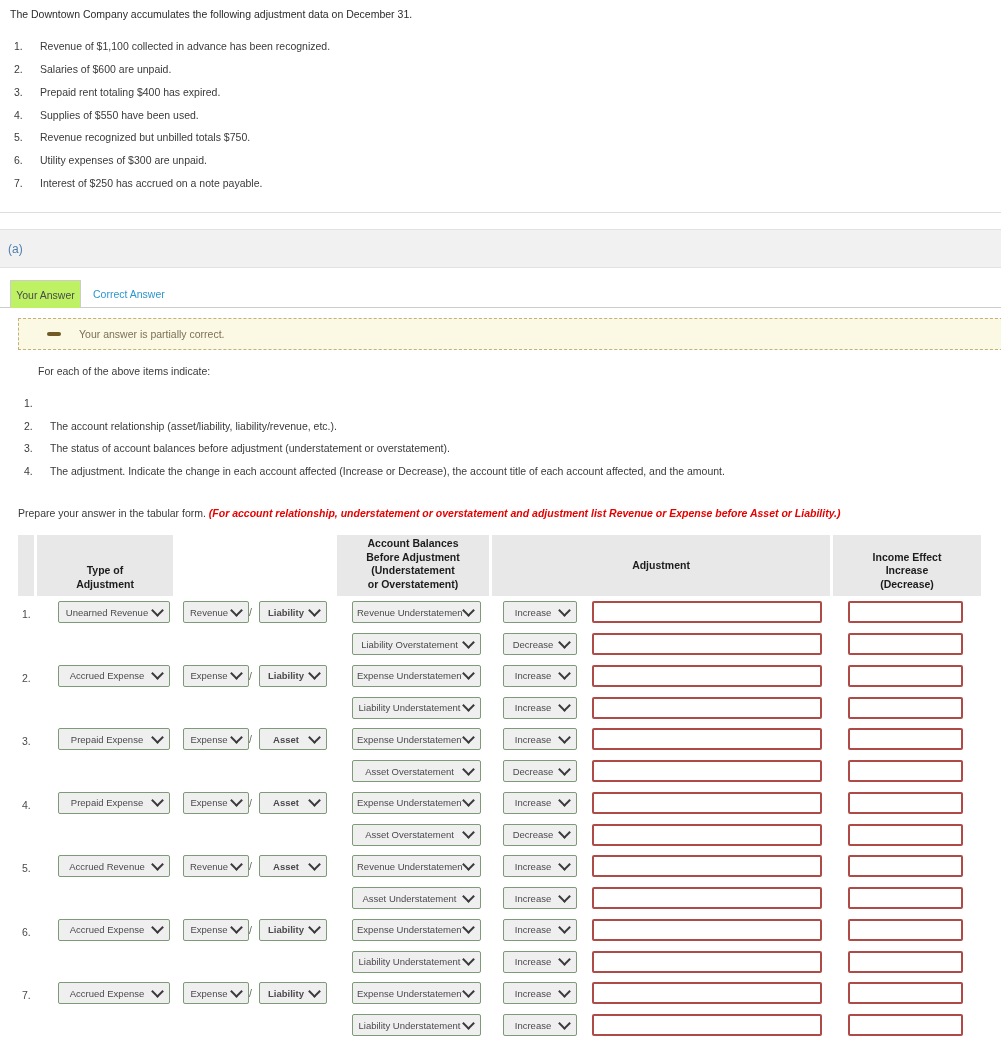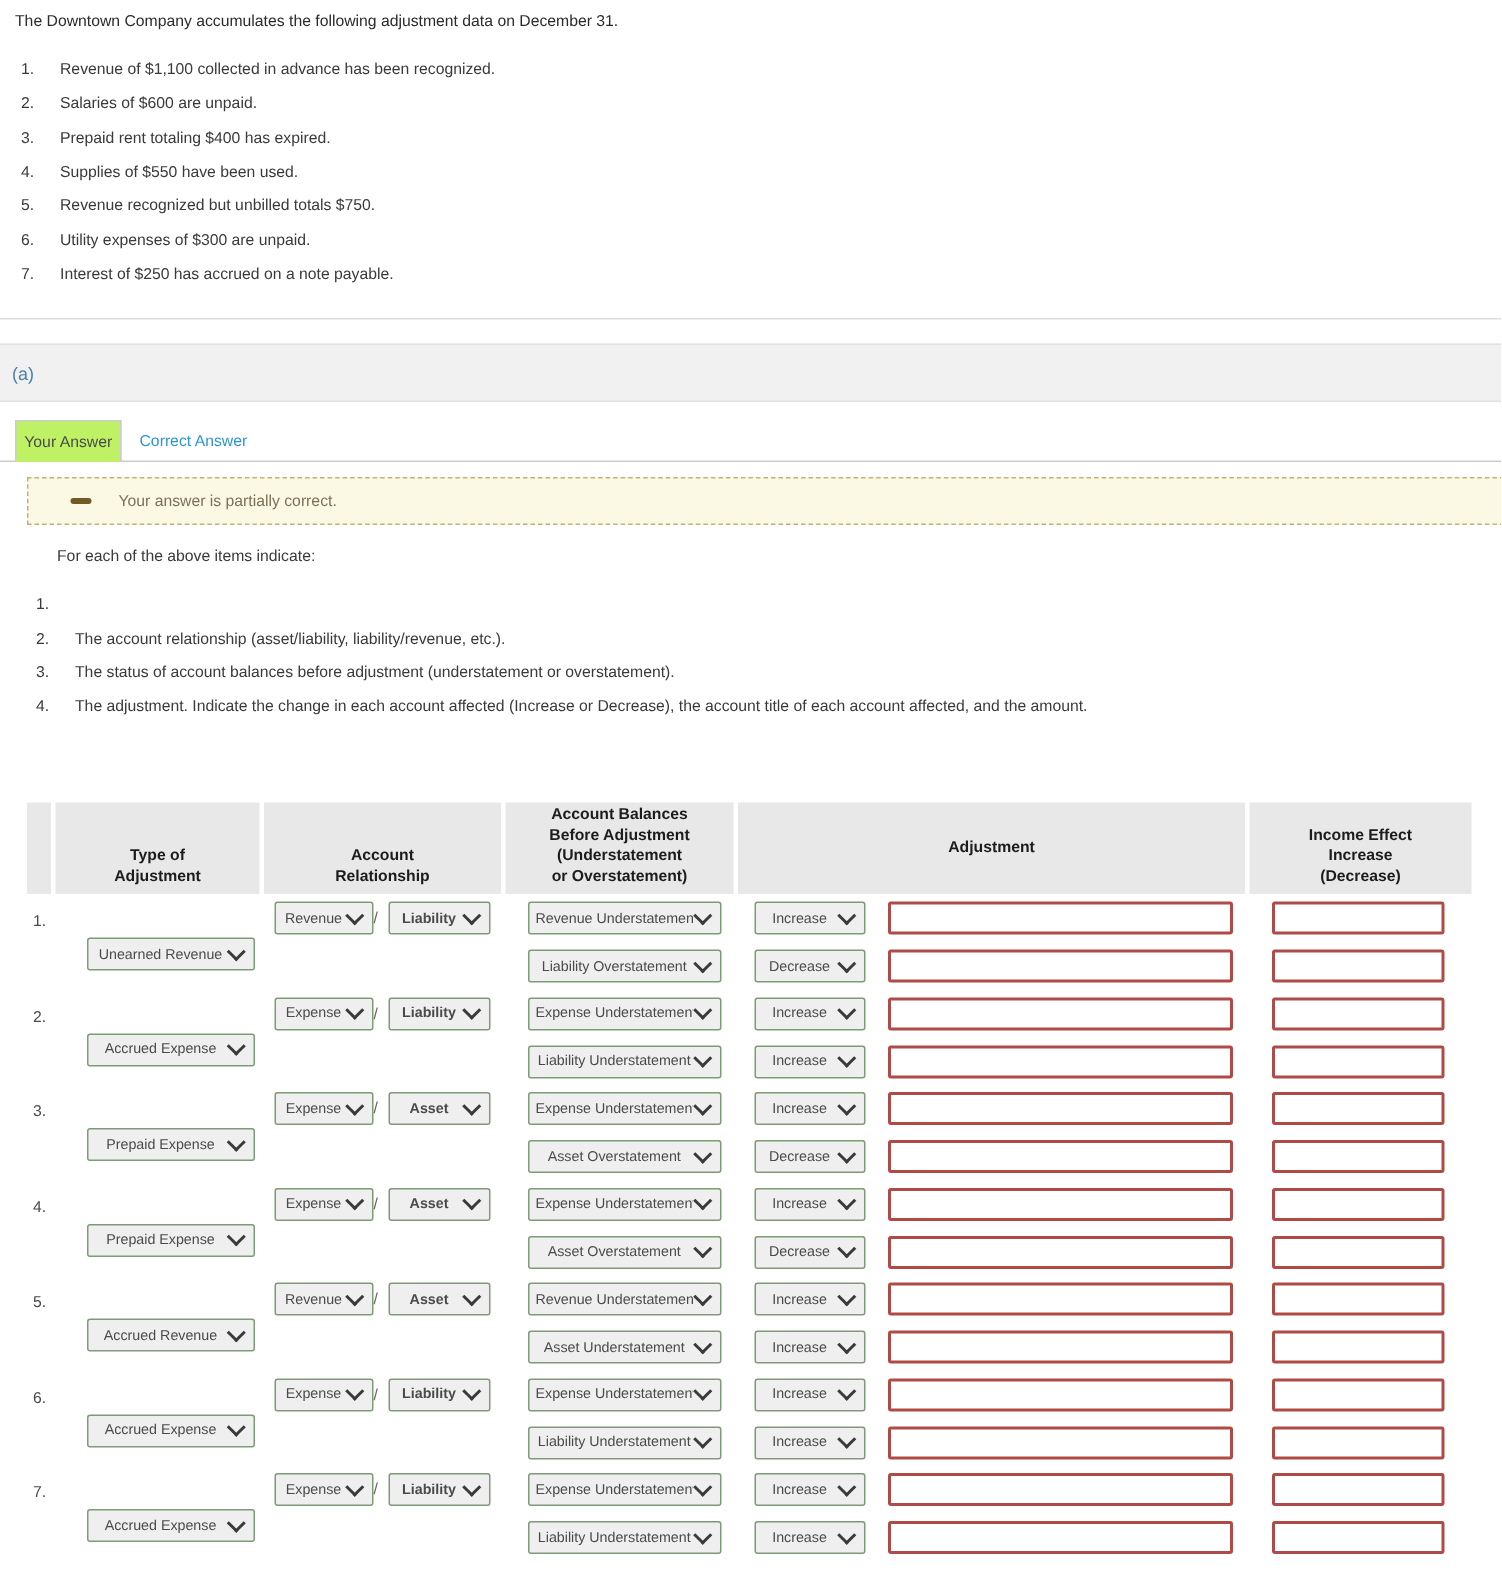--- a/index.html
+++ b/index.html
@@ -80,21 +80,21 @@
   }
   .dd-text {
     flex:1; text-align:center; font-size:9.5px; color:#4a4a4a;
     padding-left:4px; white-space:nowrap; overflow:hidden;
   }
   .chev {
     flex:none; width:7px; height:7px; margin:-4px 7px 0 2px;
     border-right:2.5px solid #3a3a3a; border-bottom:2.5px solid #3a3a3a;
     transform:rotate(45deg);
   }
-  .dd-type { left:58px;  width:112px;margin-top:24px; }
+  .dd-type { left:58px;  width:112px; }
   .dd-rel1 { left:183px; width:66px; }
   .relsep  { position:absolute; left:249px; top:0; height:22px; line-height:22px; font-size:10.5px; color:#666; }
   .dd-rel2 { left:259px; width:68px;font-weight:bold; }
   .tline   { position:absolute; left:0; top:0; width:100%; height:22px; }
   .tline.second { top:32px; }
   .dd-balance { left:352px; width:129px; }
   .dd-change  { left:503px; width:74px; }
   input.err {
     position:absolute; top:0; height:22px; box-sizing:border-box;
     border:2.5px solid #ae4b47; border-radius:2px; background:#ffffff;
@@ -178,26 +178,27 @@
     <span class="num">3.</span>
     <span class="ptxt">The status of account balances before adjustment (understatement or overstatement).</span>
   </div>
 
   <div class="pitem iitem">
     <span class="num">4.</span>
     <span class="ptxt">The adjustment. Indicate the change in each account affected (Increase or Decrease), the account title of each account affected, and the amount.</span>
   </div>
 </div>
 
+  <div id="prepare">
+    <span>Prepare your answer in the tabular form. </span><span class="em">(For account relationship, understatement or overstatement and adjustment list Revenue or Expense before Asset or Liability.)</span>
+  </div>
 
   <div class="th" id="th-num"></div>
   <div class="th" id="th-type">Type of
 Adjustment</div>
-  <div class="th" id="th-rel">Account
-Relationship</div>
   <div class="th" id="th-bal">Account Balances
 Before Adjustment
 (Understatement
 or Overstatement)</div>
   <div class="th center" id="th-adj">Adjustment</div>
   <div class="th" id="th-income">Income Effect
 Increase
 (Decrease)</div>
 
   <div id="table-rows">

